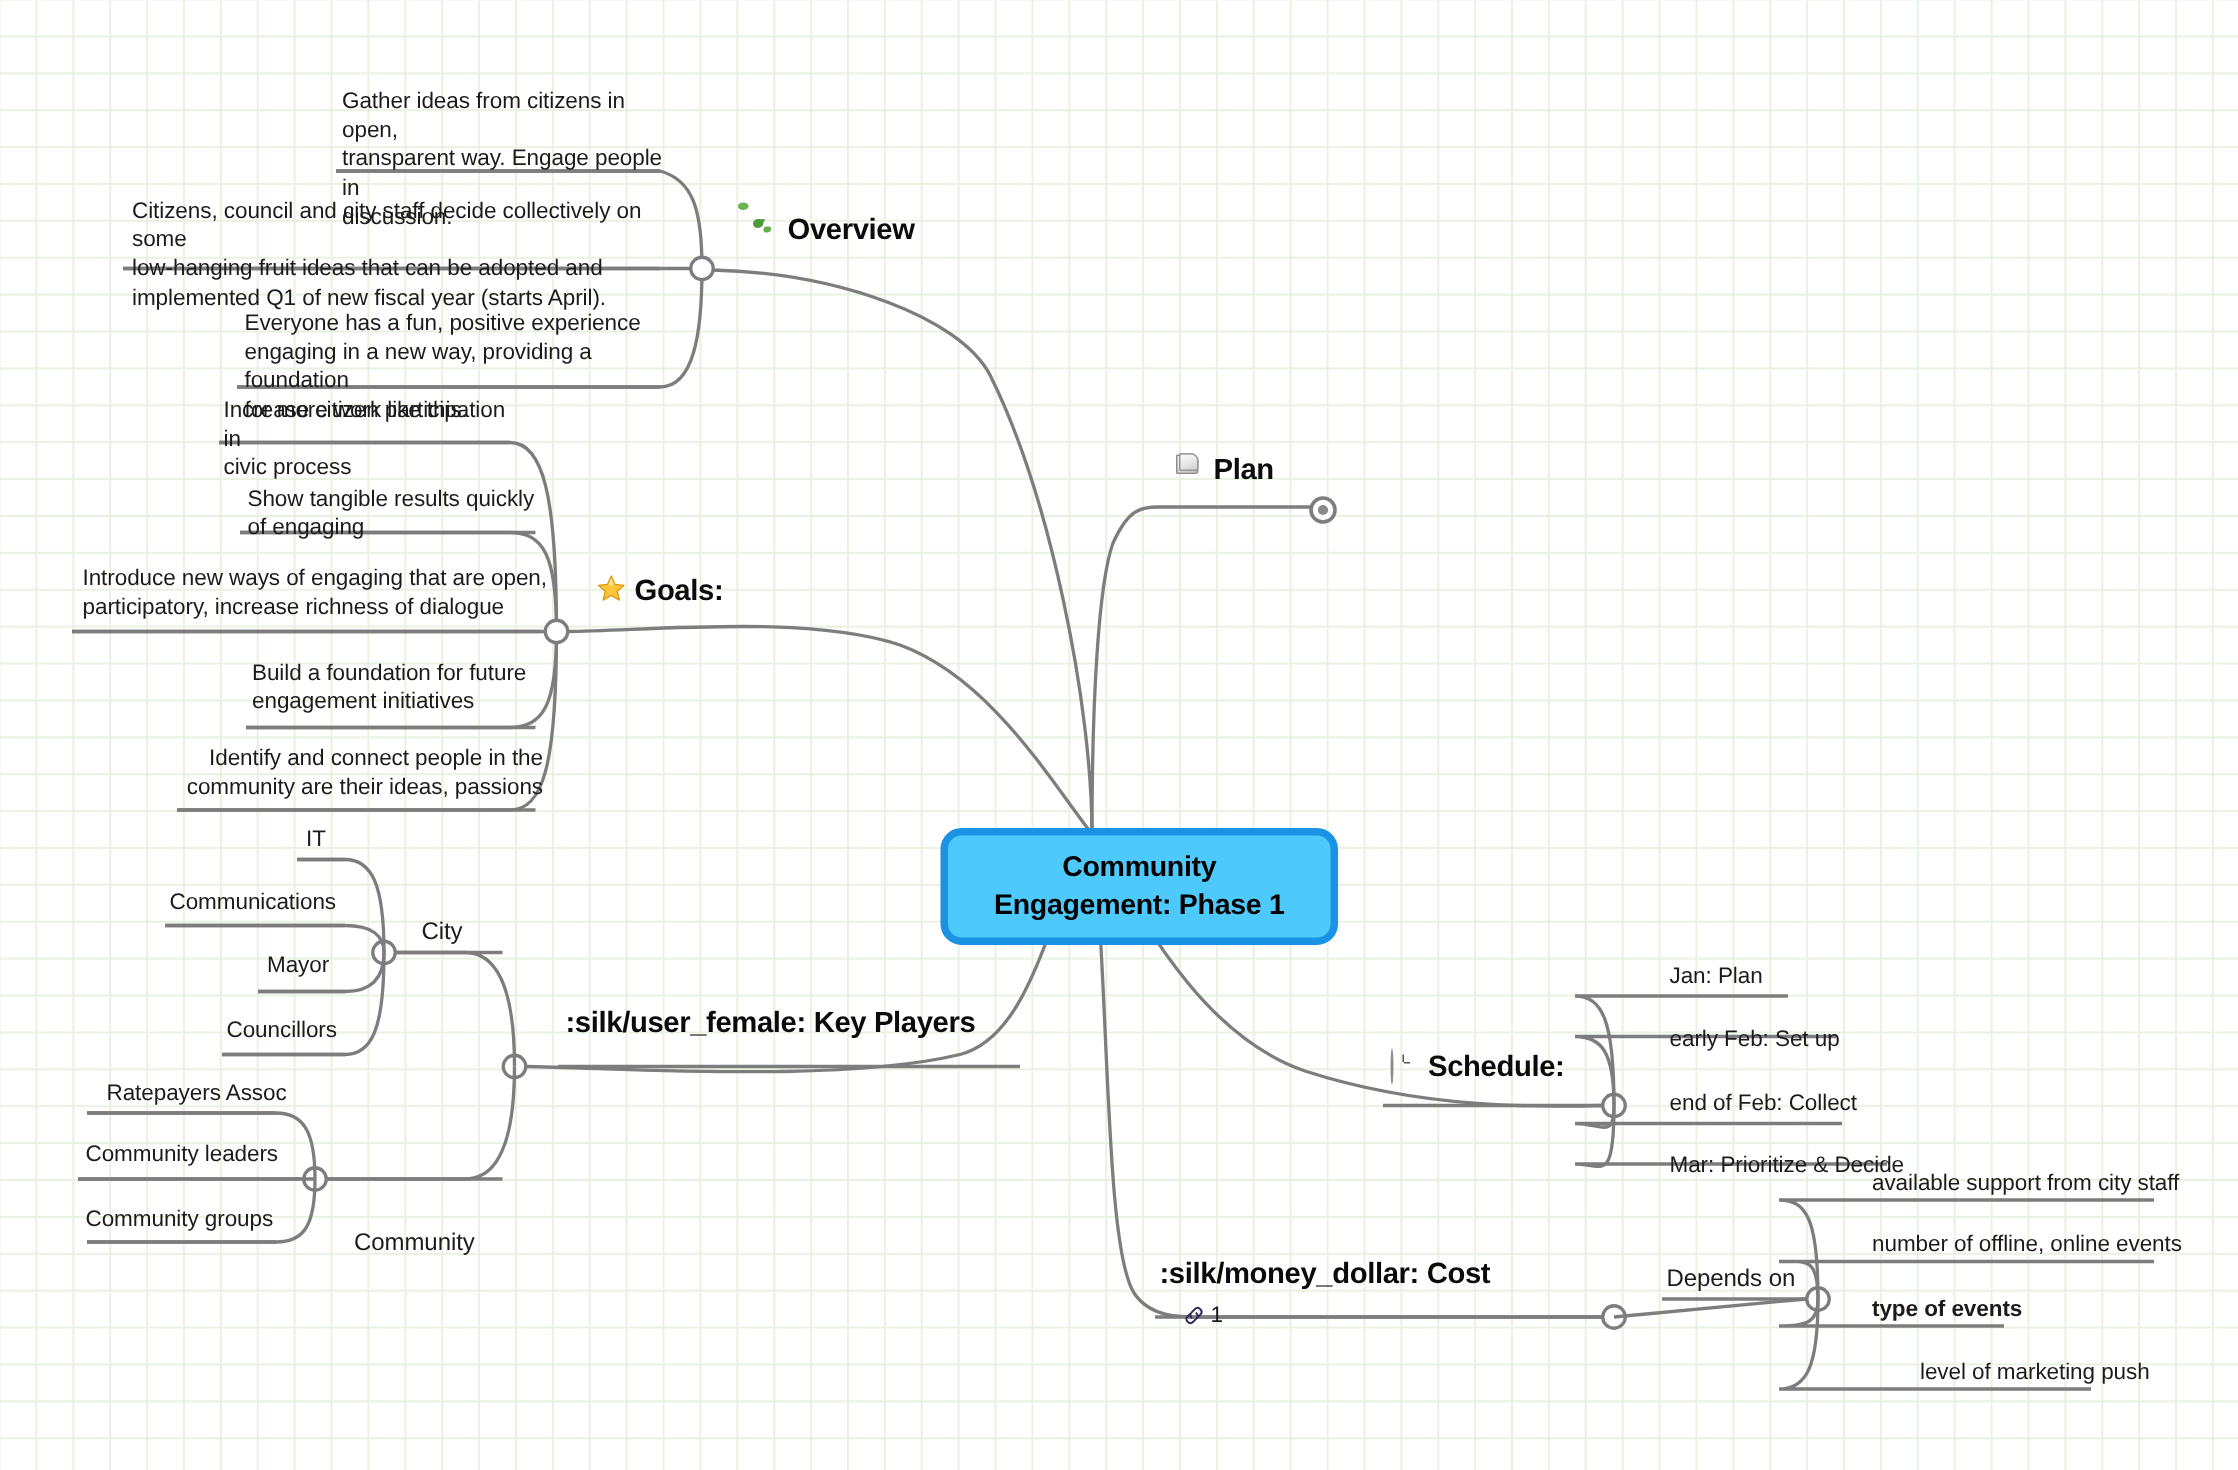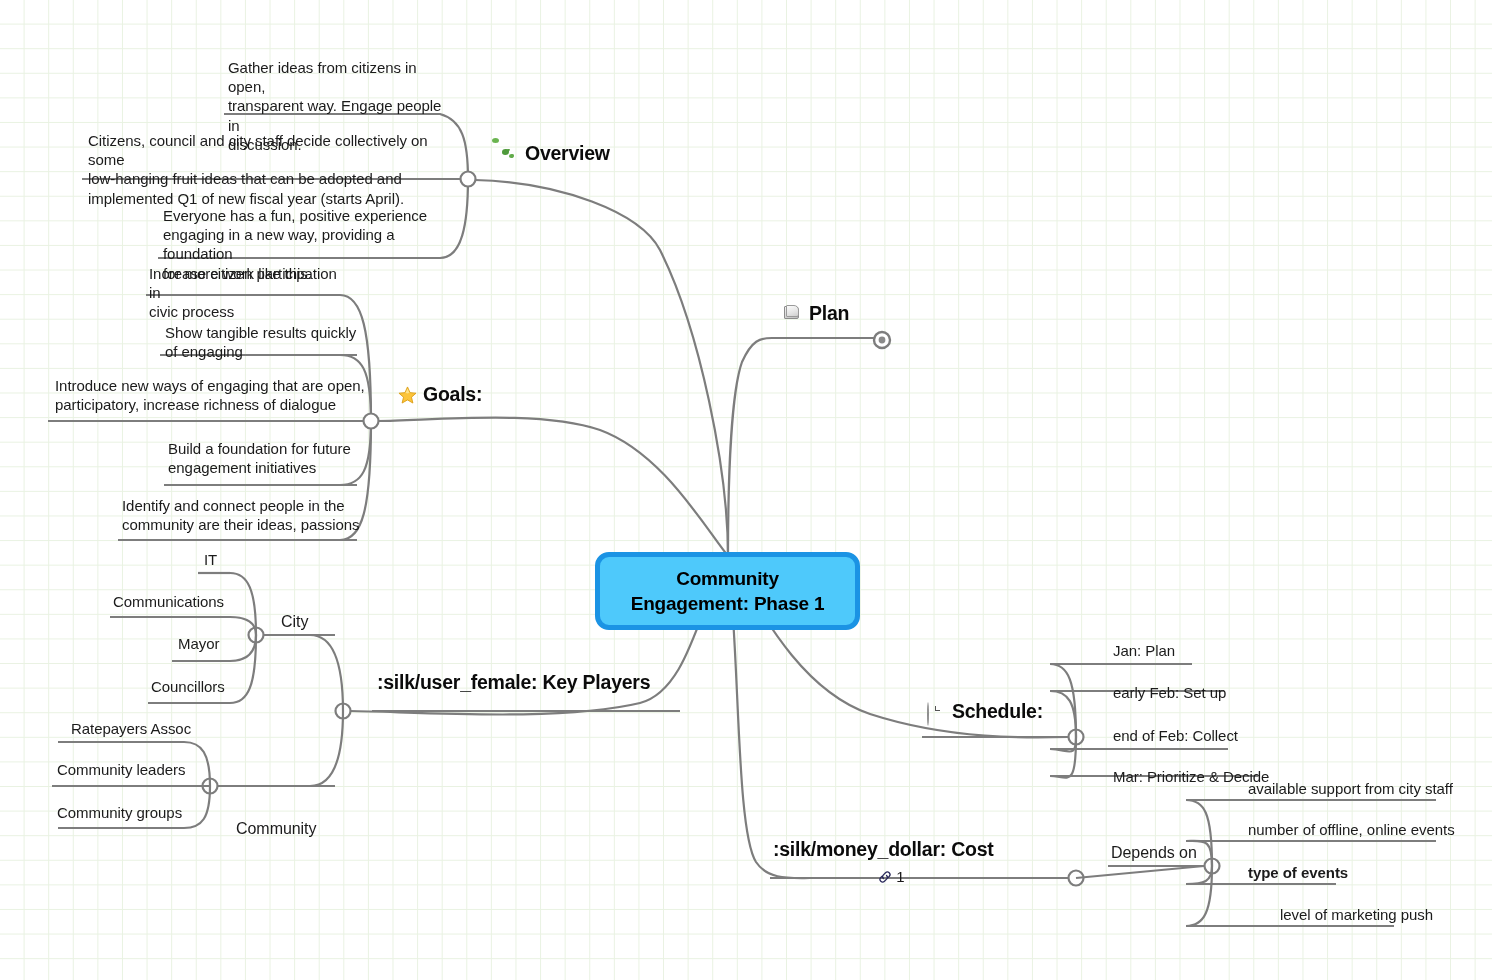--- a/index.html
+++ b/index.html
@@ -56,27 +56,27 @@
     display: flex;
     align-items: center;
     justify-content: center;
     text-align: center;
     color: #000000;
     font-weight: bold;
     font-size: 19px;
     line-height: 1.33;
     letter-spacing: -0.2px;
     padding: 4px 24px;
+    margin-left: 32px;
   }
 
   
   .branch-label {
     position: absolute;
     display: flex;
-    align-items: center;
     gap: 7px;
     font-weight: bold;
     font-size: 19.5px;
     color: #0b0b0b;
     letter-spacing: -0.25px;
     white-space: nowrap;
   }
   .branch-label .ico {
     display: inline-block;
     width: 18px;
@@ -350,21 +350,21 @@
 
   <div class="node-text" style="left:163px; top:206px; width:285px;">Everyone has a fun, positive experience
 engaging in a new way, providing a foundation
 for more work like this.</div>
   <div class="node-text" style="left:165px; top:323px; width:200px;">Show tangible results quickly
 of engaging</div>
   <div class="node-text" style="left:55px; top:376px; width:310px;">Introduce new ways of engaging that are open,
 participatory, increase richness of dialogue</div>
   <div class="node-text" style="left:168px; top:439px; width:200px;">Build a foundation for future
 engagement initiatives</div>
-  <div class="node-text" style="left:122px; top:496px; width:240px;">Identify and connect people in the
+  <div class="node-text" style="left:122px; top:496px; width:240px;text-align:right;">Identify and connect people in the
 community are their ideas, passions</div>
 
   <div class="node-text mid" style="left:281px; top:612px;">City</div>
   <div class="node-text" style="left:204px; top:550px;">IT</div>
   <div class="node-text" style="left:113px; top:592px;">Communications</div>
   <div class="node-text" style="left:178px; top:634px;text-align:right;">Mayor</div>
   <div class="node-text" style="left:151px; top:677px;">Councillors</div>
 
   <div class="node-text mid" style="left:236px; top:779px;margin-top:40px;">Community</div>
   <div class="node-text" style="left:71px; top:719px;">Ratepayers Assoc</div>

